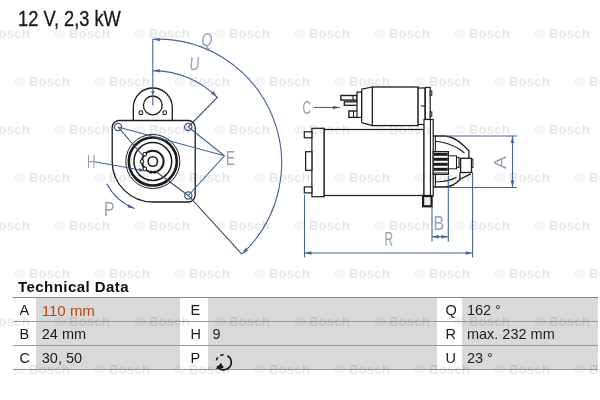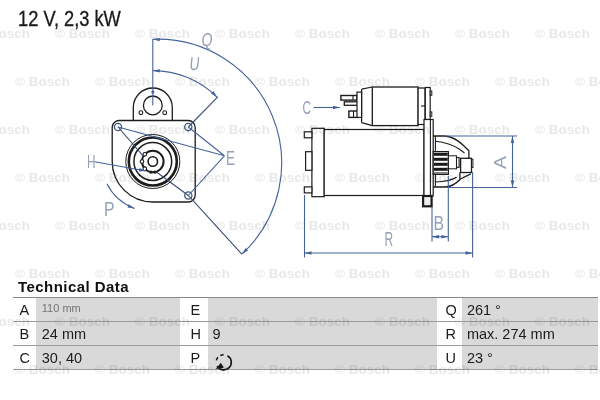--- a/index.html
+++ b/index.html
@@ -119,32 +119,32 @@
 <div style="position:absolute;left:36.3px;top:297.5px;width:143.7px;height:23.0px;background:#d9d9d9"></div>
 <div style="position:absolute;left:208.0px;top:297.5px;width:228.7px;height:23.0px;background:#d9d9d9"></div>
 <div style="position:absolute;left:461.7px;top:297.5px;width:136.3px;height:23.0px;background:#d9d9d9"></div>
 <div style="position:absolute;left:36.3px;top:321.5px;width:143.7px;height:23.8px;background:#d9d9d9"></div>
 <div style="position:absolute;left:208.0px;top:321.5px;width:228.7px;height:23.8px;background:#d9d9d9"></div>
 <div style="position:absolute;left:461.7px;top:321.5px;width:136.3px;height:23.8px;background:#d9d9d9"></div>
 <div style="position:absolute;left:36.3px;top:345.8px;width:143.7px;height:23.2px;background:#d9d9d9"></div>
 <div style="position:absolute;left:208.0px;top:345.8px;width:228.7px;height:23.2px;background:#d9d9d9"></div>
 <div style="position:absolute;left:461.7px;top:345.8px;width:136.3px;height:23.2px;background:#d9d9d9"></div>
 <div style="position:absolute;left:19.5px;top:301.8px;font-size:14.5px;color:#1c1c1c">A</div>
-<div style="position:absolute;left:41.8px;top:301.8px;font-size:11px;color:#737373">110 mm</div>
+<div style="position:absolute;left:41.8px;top:301.8px;font-size:15px;color:#c2410c">110 mm</div>
 <div style="position:absolute;left:190.5px;top:301.8px;font-size:14.5px;color:#1c1c1c">E</div>
 <div style="position:absolute;left:445.5px;top:301.8px;font-size:14.5px;color:#1c1c1c">Q</div>
-<div style="position:absolute;left:466.9px;top:301.8px;font-size:14.5px;color:#1c1c1c">261 °</div>
+<div style="position:absolute;left:466.9px;top:301.8px;font-size:14.5px;color:#1c1c1c">162 °</div>
 <div style="position:absolute;left:19.5px;top:326.2px;font-size:14.5px;color:#1c1c1c">B</div>
 <div style="position:absolute;left:41.8px;top:326.2px;font-size:14.5px;color:#1c1c1c">24 mm</div>
 <div style="position:absolute;left:190.5px;top:326.2px;font-size:14.5px;color:#1c1c1c">H</div>
 <div style="position:absolute;left:212.5px;top:326.2px;font-size:14.5px;color:#1c1c1c">9</div>
 <div style="position:absolute;left:445.5px;top:326.2px;font-size:14.5px;color:#1c1c1c">R</div>
-<div style="position:absolute;left:466.9px;top:326.2px;font-size:14.5px;color:#1c1c1c">max. 274 mm</div>
+<div style="position:absolute;left:466.9px;top:326.2px;font-size:14.5px;color:#1c1c1c">max. 232 mm</div>
 <div style="position:absolute;left:19.5px;top:350.2px;font-size:14.5px;color:#1c1c1c">C</div>
-<div style="position:absolute;left:41.8px;top:350.2px;font-size:14.5px;color:#1c1c1c">30, 40</div>
+<div style="position:absolute;left:41.8px;top:350.2px;font-size:14.5px;color:#1c1c1c">30, 50</div>
 <div style="position:absolute;left:190.5px;top:350.2px;font-size:14.5px;color:#1c1c1c">P</div>
 <div style="position:absolute;left:445.5px;top:350.2px;font-size:14.5px;color:#1c1c1c">U</div>
 <div style="position:absolute;left:466.9px;top:350.2px;font-size:14.5px;color:#1c1c1c">23 °</div>
 <svg width="22" height="20" style="position:absolute;left:212.5px;top:351.5px" viewBox="0 0 22 20">
       <path d="M 14.5 3.72 A 7.6 7.6 0 1 1 4.12 14.1" fill="none" stroke="#151515" stroke-width="1.6"></path>
       <path d="M 3.36 8.33 A 7.6 7.6 0 0 1 13.3 3.16" fill="none" stroke="#151515" stroke-width="1.5" stroke-dasharray="3.4 3"></path>
       <polygon points="2.8,17 7.88,10.78 10.72,15.82" fill="#151515"></polygon>
     </svg>
 <div style="position:absolute;left:0;top:0;width:600px;height:400px;overflow:hidden;font-family:'Liberation Sans',sans-serif;font-weight:bold;font-size:13.5px;color:rgba(0,0,0,0.095);pointer-events:none">
       <span style="position:absolute;left:-25px;top:26px;white-space:nowrap">© Bosch</span>

